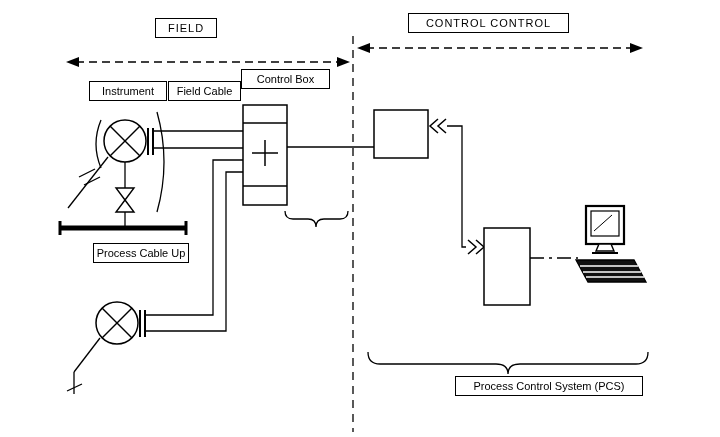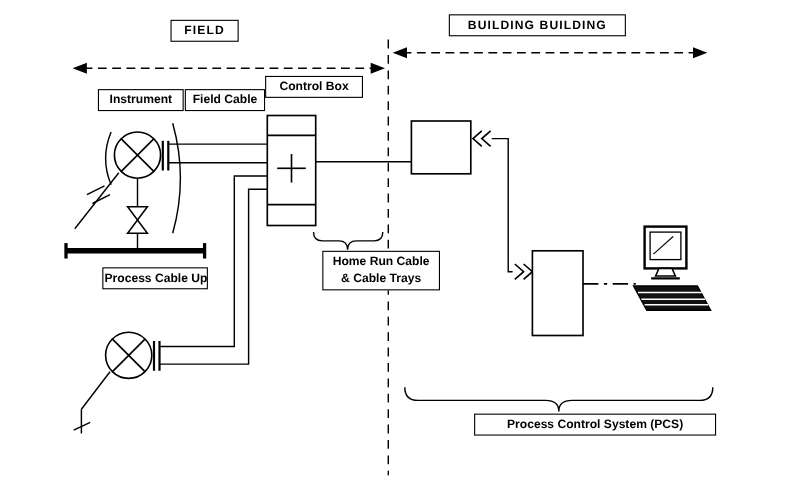--- a/index.html
+++ b/index.html
@@ -1,20 +1,20 @@
 <!DOCTYPE html>
 <html><head>
 <meta charset="utf-8">
 <style>
   html,body{margin:0;padding:0;background:#fff;}
   #stage{position:relative;width:720px;height:437px;background:#fff;overflow:hidden;
          font-family:"Liberation Sans", sans-serif;}
   svg{position:absolute;left:0;top:0;}
   .lbl{position:absolute;border:1px solid #000;background:#fff;color:#000;
-       font-family:"Liberation Sans", sans-serif;font-size:11px;font-weight:bold;
+       font-family:"Liberation Sans", sans-serif;font-size:11px;font-weight:normal;
        text-align:center;padding:2px 3px;box-sizing:border-box;white-space:nowrap;
        line-height:14px;}
   .hdr{letter-spacing:1px;}
   .twoLine{white-space:normal;line-height:15px;}
 </style>
 </head>
 <body>
 
 <div id="stage">
 
@@ -133,30 +133,26 @@
         <line x1="586" y1="277" x2="644" y2="277" stroke="#fff" stroke-width="1.4"></line>
       </g>
 
       <path d="M368,352 Q368,364 380,364 L496,364 Q508,364 508,374 Q508,364 520,364 L636,364 Q648,364 648,352"></path>
 
     </g>
   </svg>
 
   <div class="lbl hdr" style="left:155px;top:18px;width:62px;">FIELD</div>
 
-  <div class="lbl hdr" style="left:408px;top:13px;width:161px;">BUILDING BUILDING</div>
+  <div class="lbl hdr" style="left:408px;top:13px;width:161px;">CONTROL CONTROL</div>
 
   <div class="lbl" style="left:89px;top:81px;width:78px;">Instrument</div>
 
   <div class="lbl" style="left:168px;top:81px;width:73px;">Field Cable</div>
 
   <div class="lbl" style="left:241px;top:69px;width:89px;">Control Box</div>
 
   <div class="lbl" style="left:93px;top:243px;width:96px;padding:2px 1px;">Process Cable Up</div>
 
-  <div class="lbl twoLine" style="left:293px;top:228px;width:107px;">
-    <div>Home Run Cable</div>
-    <div>&amp; Cable Trays</div>
-  </div>
 
-  <div class="lbl" style="left:431px;top:376px;width:220px;">Process Control System (PCS)</div>
+  <div class="lbl" style="left:455px;top:376px;width:188px;">Process Control System (PCS)</div>
 
 </div>
 
 </body></html>

